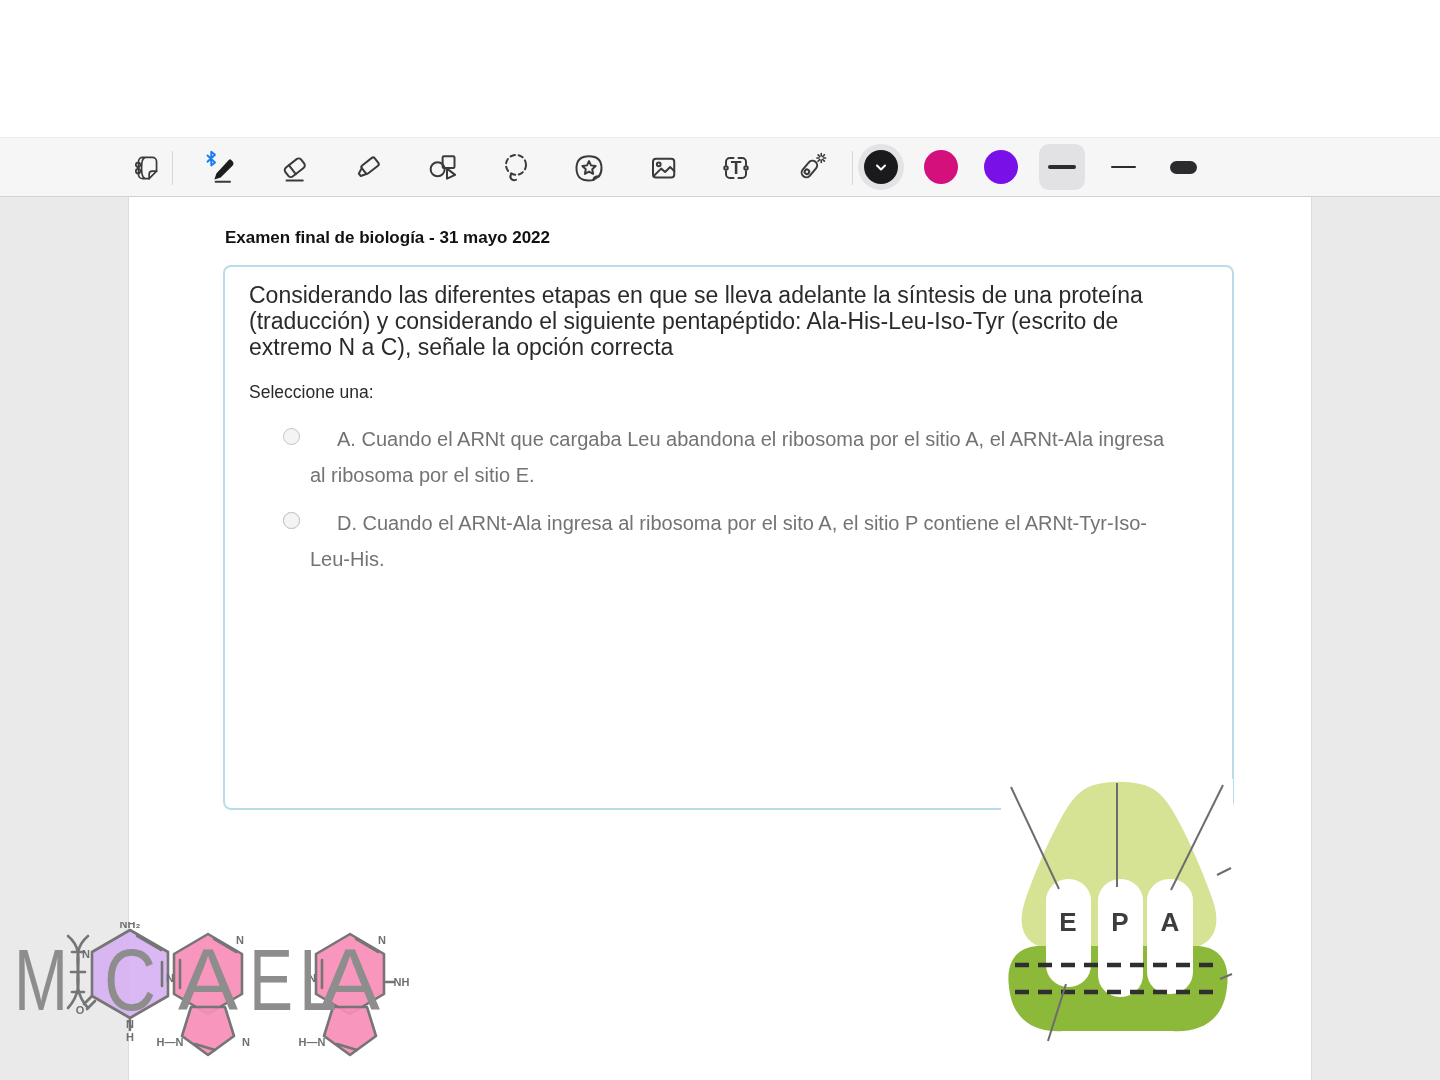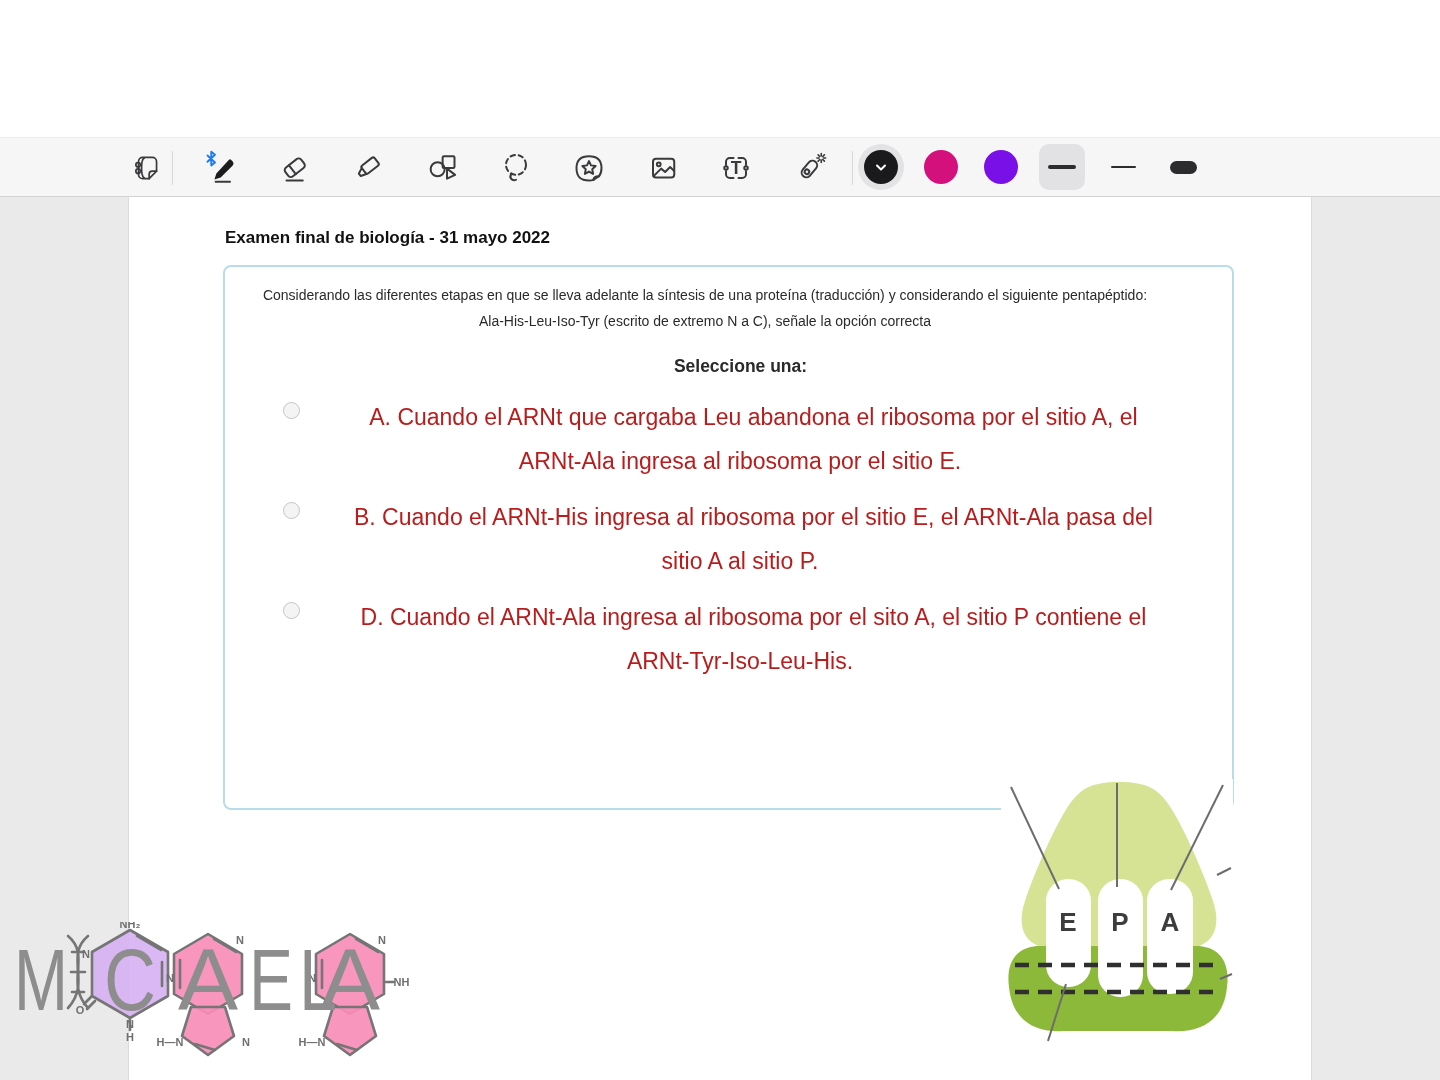--- a/index.html
+++ b/index.html
@@ -24,32 +24,32 @@
   .swatch.sel{box-shadow:0 0 0 6px #e3e3e5;display:flex;align-items:center;justify-content:center;}
   .strokebtn{position:absolute;top:144px;width:46px;height:46px;border-radius:10px;
     display:flex;align-items:center;justify-content:center;}
   .strokebtn.sel{background:#e2e2e4;}
   .stroke-med{width:28px;height:4px;border-radius:2px;background:#2c2c2e;}
   .stroke-thin{width:25px;height:2px;border-radius:1px;background:#2c2c2e;}
   .stroke-thick{width:27px;height:13px;border-radius:7px;background:#2c2c2e;}
   
   .content{position:absolute;left:0;top:197px;width:1440px;height:883px;background:#eaeaea;}
   .page{position:absolute;left:128px;top:0;width:1184px;height:883px;background:#ffffff;
-    border-left:1px solid #dcdcdc;border-right:1px solid #dcdcdc;box-sizing:border-box;text-align:center;}
+    border-left:1px solid #dcdcdc;border-right:1px solid #dcdcdc;box-sizing:border-box;}
   .doc-title{position:absolute;left:96px;top:31px;font-size:17px;font-weight:bold;color:#111;}
   .qbox{
     position:absolute;left:94px;top:68px;width:1011px;height:545px;box-sizing:border-box;
     border:2px solid #b9dde8;border-radius:8px;background:#fff;
     padding:15px 0 0 24px;
   }
-  .qtext{width:912px;font-size:14px;line-height:26px;color:#2a2a2a;margin:0;}
-  .qprompt{font-size:17.5px;line-height:26px;color:#2a2a2a;margin:19px 0 0 0;font-weight:bold;}
+  .qtext{width:912px;font-size:23px;line-height:26px;color:#2a2a2a;margin:0;}
+  .qprompt{font-size:17.5px;line-height:26px;color:#2a2a2a;margin:19px 0 0 0;}
   .opts{margin-top:16px;}
   .opt{position:relative;padding-left:61px;margin-bottom:12px;}
-  .opt-text{width:860px;font-size:23px;line-height:44px;color:#b91c1c;text-indent:27px;}
+  .opt-text{width:860px;font-size:20px;line-height:36px;color:#737373;text-indent:27px;}
   .radio{position:absolute;left:34px;top:7px;width:17px;height:17px;border-radius:50%;
     border:1.5px solid #c4c4c4;background:#f4f4f4;box-sizing:border-box;}
   .radio.checked{border-color:#c9ddad;background:#fff;}
   .radio.checked::after{content:"";position:absolute;left:1.5px;top:1.5px;width:11px;height:11px;
     border-radius:50%;background:#74c13c;}
   
   .diagram{position:absolute;left:872px;top:582px;width:232px;height:286px;background:#fff;}
   .diagram text{font-family:"Liberation Sans","DejaVu Sans",sans-serif;font-weight:bold;
     font-size:26px;fill:#3d3d3d;}
   
@@ -195,21 +195,20 @@
       <p class="qtext">Considerando las diferentes etapas en que se lleva adelante la síntesis de una proteína (traducción) y considerando el siguiente pentapéptido: Ala-His-Leu-Iso-Tyr (escrito de extremo N a C), señale la opción correcta</p>
       <p class="qprompt">Seleccione una:</p>
 
       <div class="opts">
         <div class="opt">
           <span class="radio"></span>
           <div class="opt-text">A. Cuando el ARNt que cargaba Leu abandona el ribosoma por el sitio A, el ARNt-Ala ingresa al ribosoma por el sitio E.</div>
         </div>
         <div class="opt">
           <span class="radio"></span>
-          <div class="opt-text">B. Cuando el ARNt-His ingresa al ribosoma por el sitio E, el ARNt-Ala pasa del sitio A al sitio P.</div>
         </div>
         <div class="opt">
           <span class="radio"></span>
           <div class="opt-text">D. Cuando el ARNt-Ala ingresa al ribosoma por el sito A, el sitio P contiene el ARNt-Tyr-Iso-Leu-His.</div>
         </div>
       </div>
     </div>
 
     <div class="diagram">
       <svg width="232" height="286" viewBox="0 0 232 286">

